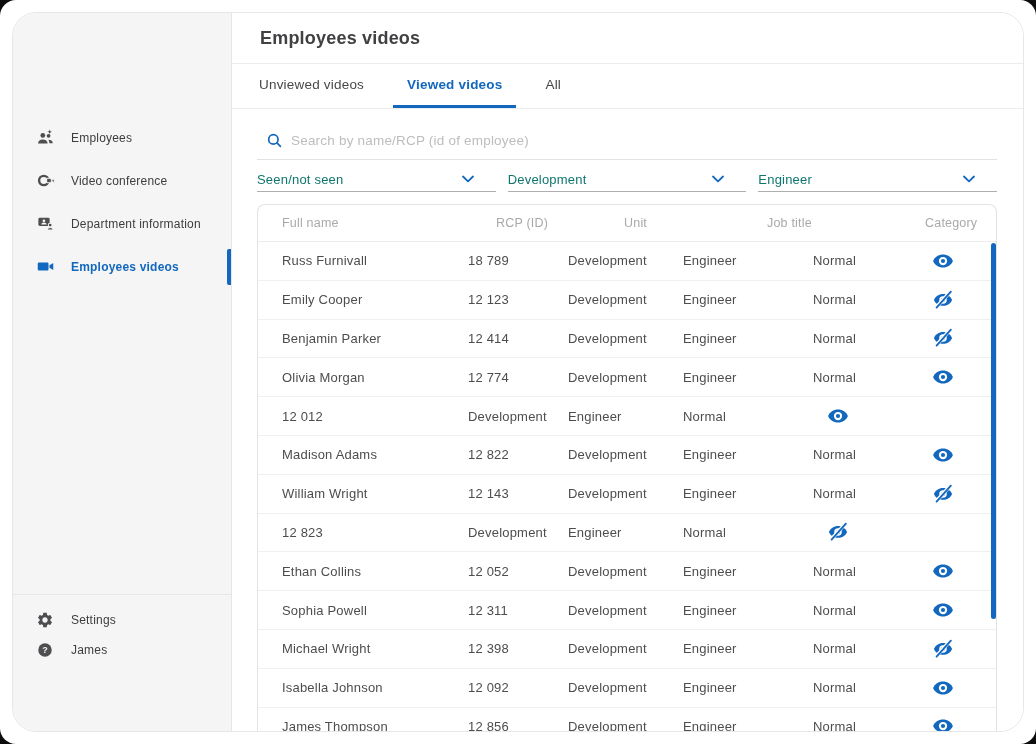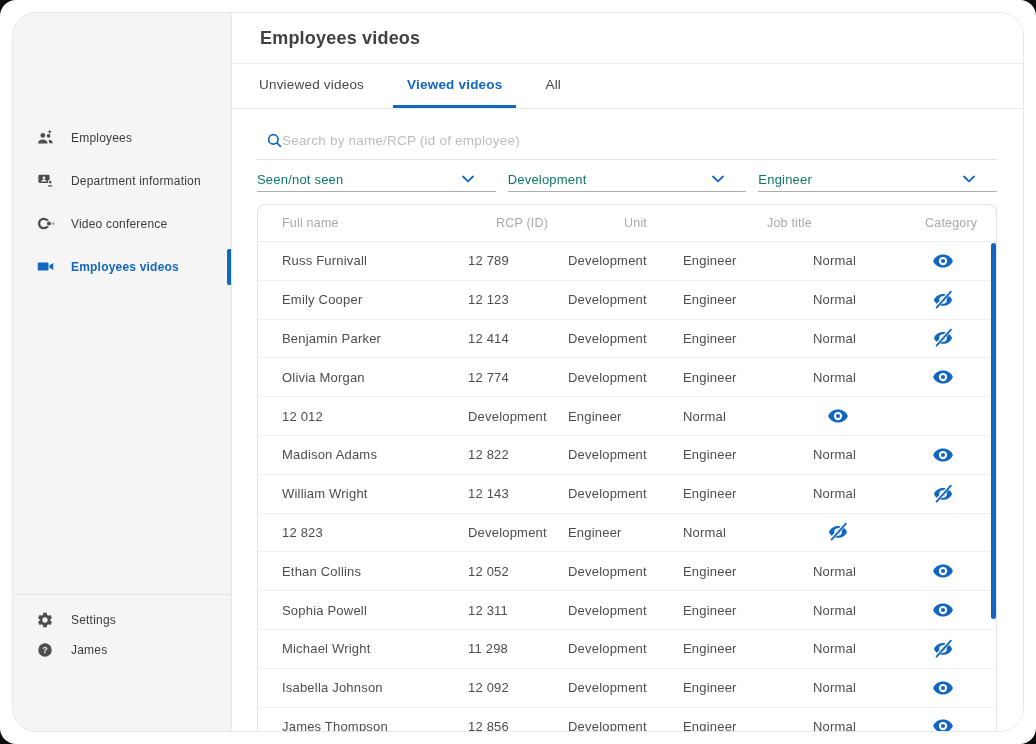--- a/index.html
+++ b/index.html
@@ -111,20 +111,21 @@
     font-weight: 700;
     border-bottom-color: #1267be;
   }
 
   .content { padding: 0 26px 0 25px; flex: 1 1 auto; display: flex; flex-direction: column; overflow: hidden; }
 
   .search-row {
     margin-top: 14px;
     height: 38px;
     display: flex; align-items: center;
+    gap: 9px;
     padding-left: 10px;
     border-bottom: 1px solid #e2e2e2;
   }
   .search-input {
     border: none; outline: none;
     flex: 1;
     font-family: "Liberation Sans", sans-serif;
     font-size: 13.5px;
     letter-spacing: 0.2px;
     color: #3f3f41;
@@ -204,39 +205,39 @@
               <path d="M15.6 14.9c2.9 0 5.6 1.5 5.6 4.2v.3h-4.3c-.1-1.8-.5-3.3-1.3-4.5z"></path>
               <path d="M17.3 2l.8 2 2 .8-2 .8-.8 2-.8-2-2-.8 2-.8z"></path>
             </svg>
           </span>
           <span class="lbl">Employees</span>
         </div>
 
         <div class="side-item">
           <span class="ico">
             <svg width="19" height="19" viewBox="0 0 24 24" fill="#4e4e50">
+              <path d="M9.8 4.6a7.4 7.4 0 100 14.8 7.4 7.4 0 000-14.8zm0 3a4.4 4.4 0 110 8.8 4.4 4.4 0 010-8.8z"></path>
+              <rect x="13.4" y="9.2" width="6" height="5.6" rx="1.2" stroke="#f5f5f6" stroke-width="1.4"></rect>
+              <path d="M19.9 11.6l3.1-1.9v5l-3.1-1.9z" stroke="#f5f5f6" stroke-width="1.2"></path>
+            </svg>
+          </span>
+          <span class="lbl">Video conference</span>
+        </div>
+
+        <div class="side-item">
+          <span class="ico">
+            <svg width="19" height="19" viewBox="0 0 24 24" fill="#4e4e50">
               <rect x="3" y="4.6" width="14.2" height="10.6" rx="1.8"></rect>
               <circle cx="10" cy="8.6" r="1.7" fill="#f5f5f6"></circle>
               <path d="M6.6 13.4c0-1.7 1.6-2.6 3.4-2.6s3.4.9 3.4 2.6z" fill="#f5f5f6"></path>
               <circle cx="17.9" cy="14" r="2.4" stroke="#f5f5f6" stroke-width="1.3"></circle>
               <path d="M13.9 20.2c.3-2.1 2-3.2 4-3.2s3.7 1.1 4 3.2z" stroke="#f5f5f6" stroke-width="1.3"></path>
             </svg>
           </span>
           <span class="lbl">Department information</span>
-        </div>
-
-        <div class="side-item">
-          <span class="ico">
-            <svg width="19" height="19" viewBox="0 0 24 24" fill="#4e4e50">
-              <path d="M9.8 4.6a7.4 7.4 0 100 14.8 7.4 7.4 0 000-14.8zm0 3a4.4 4.4 0 110 8.8 4.4 4.4 0 010-8.8z"></path>
-              <rect x="13.4" y="9.2" width="6" height="5.6" rx="1.2" stroke="#f5f5f6" stroke-width="1.4"></rect>
-              <path d="M19.9 11.6l3.1-1.9v5l-3.1-1.9z" stroke="#f5f5f6" stroke-width="1.2"></path>
-            </svg>
-          </span>
-          <span class="lbl">Video conference</span>
         </div>
 
         <div class="side-item active">
           <span class="ico">
             <svg width="19" height="19" viewBox="0 0 24 24" fill="#1267be">
               <path d="M3.8 6.8h10.4c.9 0 1.6.7 1.6 1.6v7.2c0 .9-.7 1.6-1.6 1.6H3.8c-.9 0-1.6-.7-1.6-1.6V8.4c0-.9.7-1.6 1.6-1.6z"></path>
               <path d="M17 10.4L21.8 7.6v8.8L17 13.6z"></path>
             </svg>
           </span>
           <span class="lbl">Employees videos</span>
@@ -320,21 +321,21 @@
             <div class="th">Full name</div>
             <div class="th">RCP (ID)</div>
             <div class="th">Unit</div>
             <div class="th">Job title</div>
             <div class="th">Category</div>
             <div class="th">Seen</div>
           </div>
           <div id="table-body">
   <div class="trow">
     <div class="td">Russ Furnivall</div>
-    <div class="td">12 789</div>
+    <div class="td">18 789</div>
     <div class="td">Development</div>
     <div class="td">Engineer</div>
     <div class="td">Normal</div>
     <div class="td seen-cell">
       <button class="seen-btn">
   <svg width="22" height="22" viewBox="0 0 24 24">
     <path d="M12 4.9C7.1 4.9 2.9 7.8 1.2 12c1.7 4.2 5.9 7.1 10.8 7.1s9.1-2.9 10.8-7.1C21.1 7.8 16.9 4.9 12 4.9z" fill="#1267be"></path>
     <circle cx="12" cy="12" r="4.5" fill="#ffffff"></circle>
     <circle cx="12" cy="12" r="2.3" fill="#1267be"></circle>
   </svg>
@@ -496,21 +497,21 @@
     <path d="M12 4.9C7.1 4.9 2.9 7.8 1.2 12c1.7 4.2 5.9 7.1 10.8 7.1s9.1-2.9 10.8-7.1C21.1 7.8 16.9 4.9 12 4.9z" fill="#1267be"></path>
     <circle cx="12" cy="12" r="4.5" fill="#ffffff"></circle>
     <circle cx="12" cy="12" r="2.3" fill="#1267be"></circle>
   </svg>
 </button>
     </div>
   </div>
 
   <div class="trow">
     <div class="td">Michael Wright</div>
-    <div class="td">11 298</div>
+    <div class="td">12 398</div>
     <div class="td">Development</div>
     <div class="td">Engineer</div>
     <div class="td">Normal</div>
     <div class="td seen-cell">
       <button class="seen-btn">
   <svg width="22" height="22" viewBox="0 0 24 24">
     <path d="M12 5.4C7.5 5.4 3.7 8 2.1 11.9c1.6 3.9 5.4 6.5 9.9 6.5s8.3-2.6 9.9-6.5C20.3 8 16.5 5.4 12 5.4z" fill="#1267be"></path>
     <circle cx="12" cy="11.9" r="4.1" fill="#ffffff"></circle>
     <circle cx="12" cy="11.9" r="2.1" fill="#1267be"></circle>
     <line x1="19.6" y1="3.4" x2="4.9" y2="19.6" stroke="#ffffff" stroke-width="4"></line>

